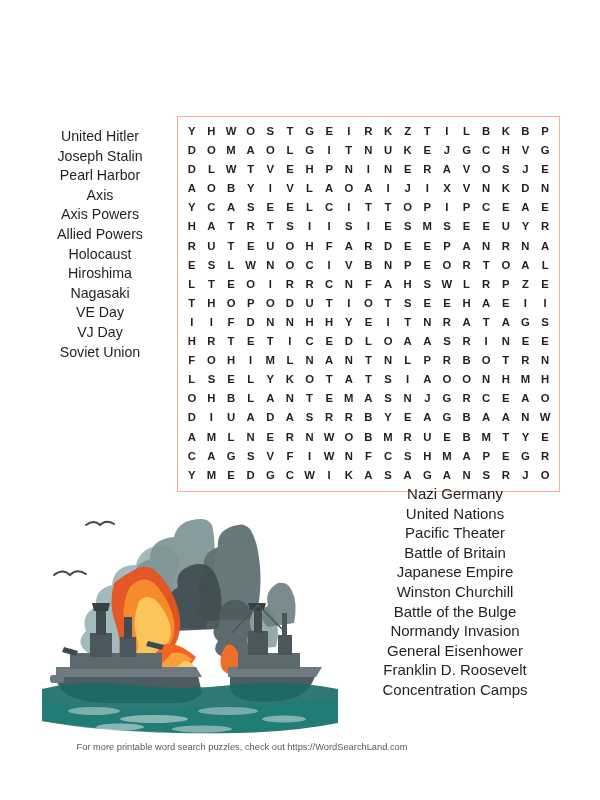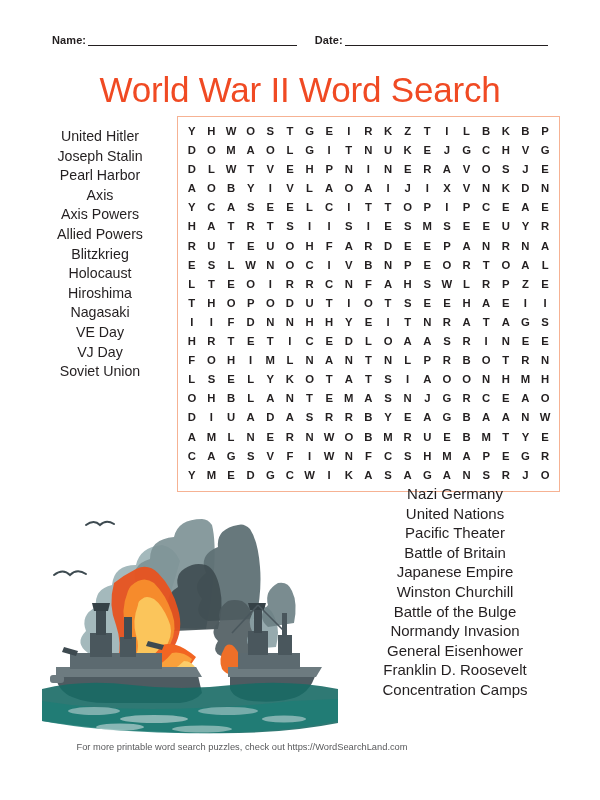--- a/index.html
+++ b/index.html
@@ -145,41 +145,29 @@
     text-align: center;
     font-size: 9.3px;
     color: #58595b;
   }
 </style>
 </head>
 <body>
 
 <div class="page">
 
-  <div class="header-fields">
-    <div class="field name-field">
-      <span class="field-label">Name:</span>
-      <span class="field-rule"></span>
-    </div>
-    <div class="field date-field">
-      <span class="field-label">Date:</span>
-      <span class="field-rule"></span>
-    </div>
-  </div>
-
-  <div class="title">World War II Word Search</div>
+
 
   <div class="words-left">
       <div class="word">United Hitler</div>
       <div class="word">Joseph Stalin</div>
       <div class="word">Pearl Harbor</div>
       <div class="word">Axis</div>
       <div class="word">Axis Powers</div>
       <div class="word">Allied Powers</div>
-      <div class="word">Blitzkrieg</div>
       <div class="word">Holocaust</div>
       <div class="word">Hiroshima</div>
       <div class="word">Nagasaki</div>
       <div class="word">VE Day</div>
       <div class="word">VJ Day</div>
       <div class="word">Soviet Union</div>
     </div>
 
   <div class="grid-wrap">
     <table class="grid">

